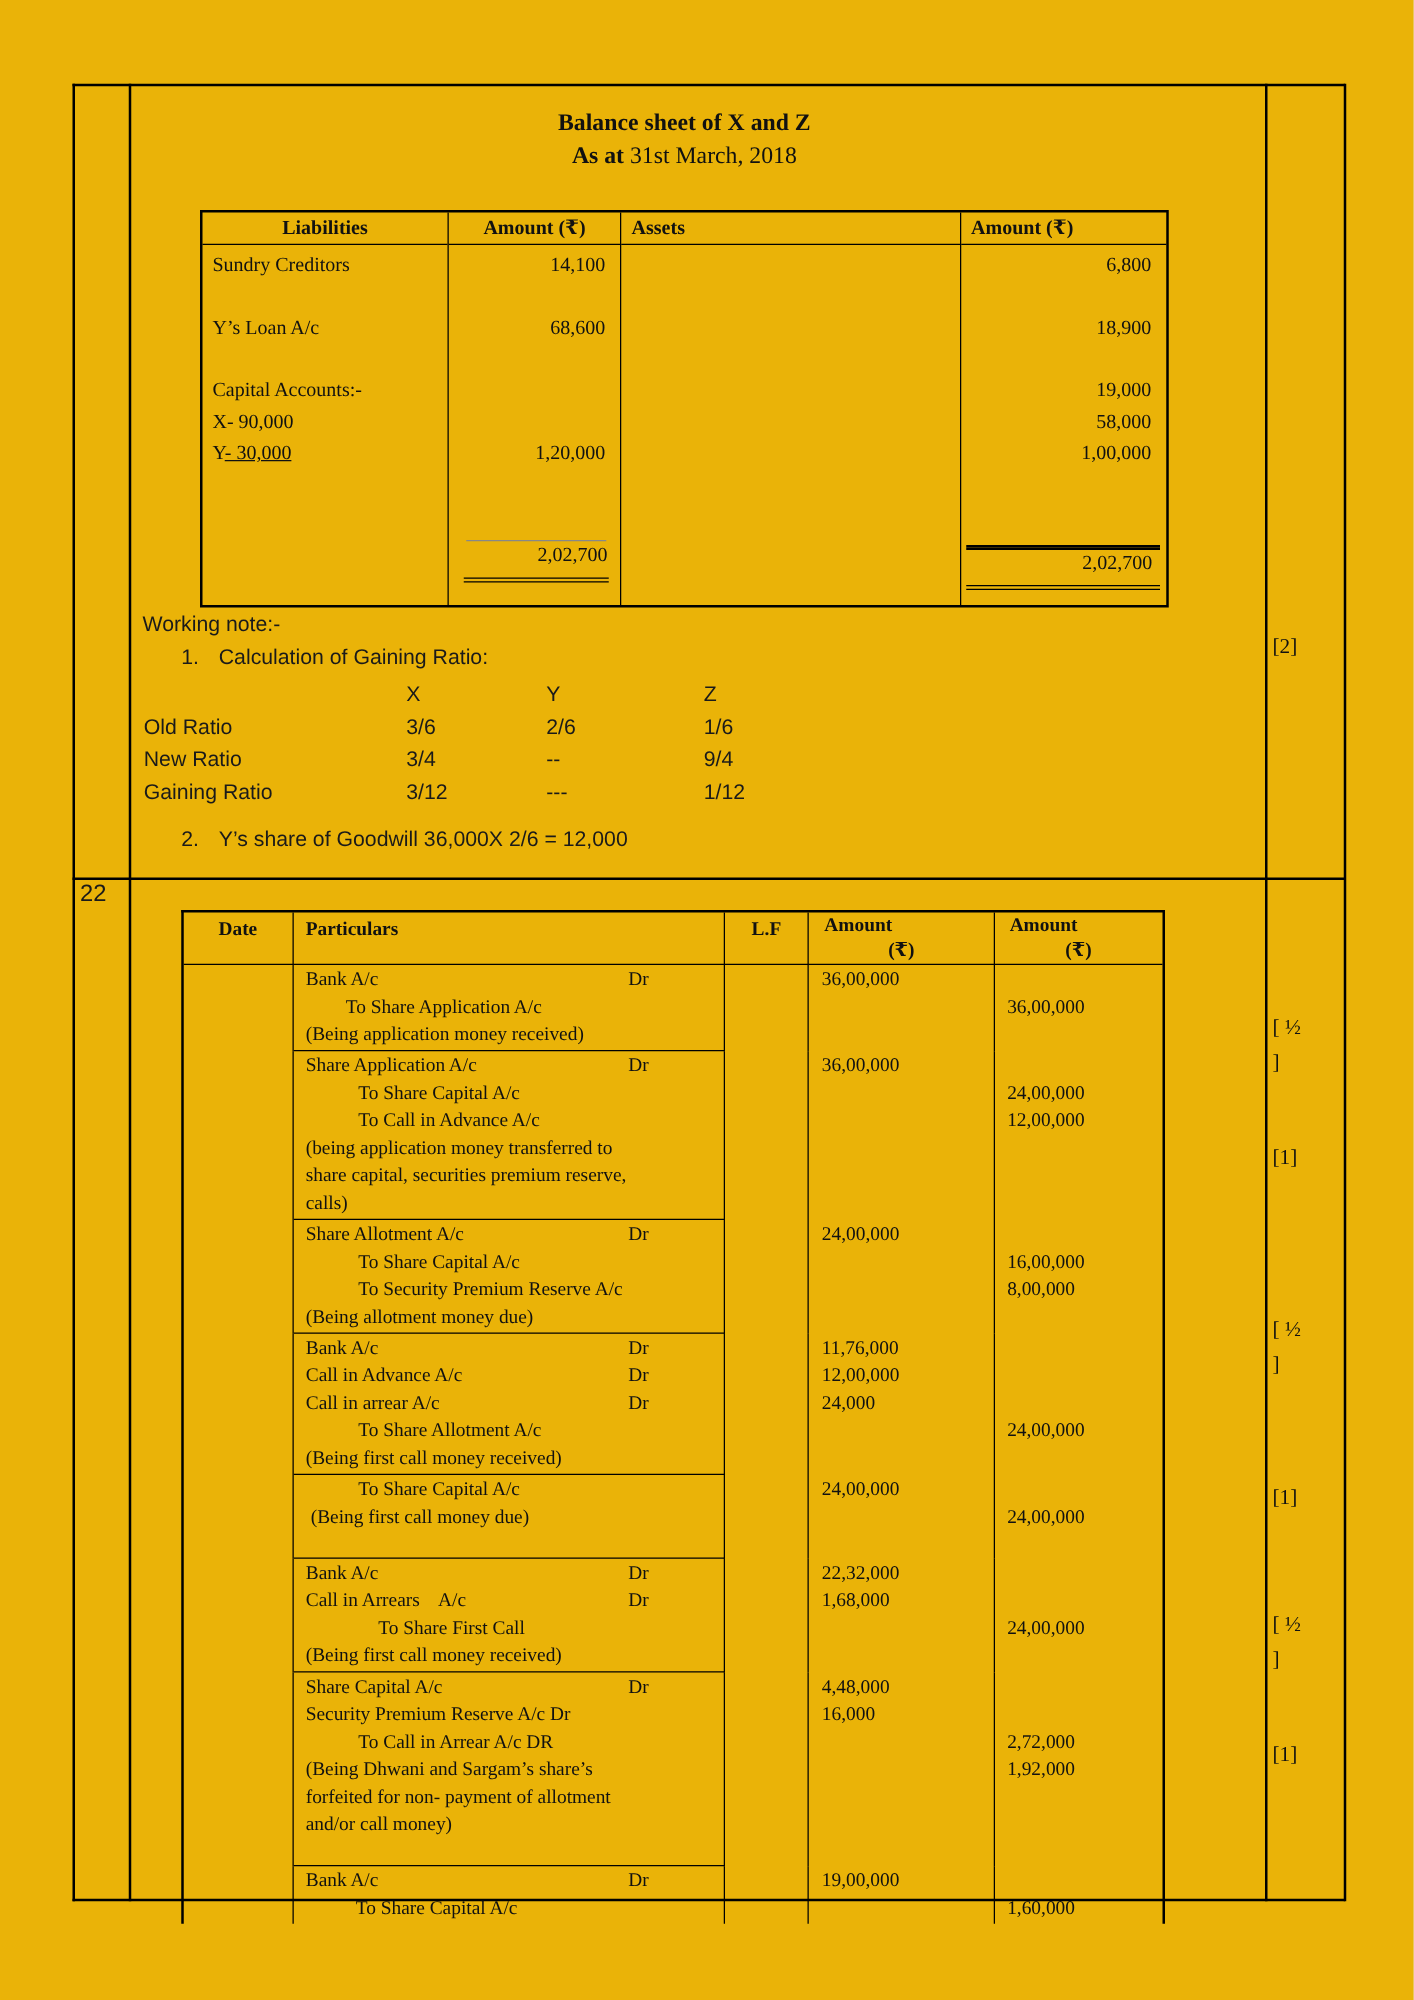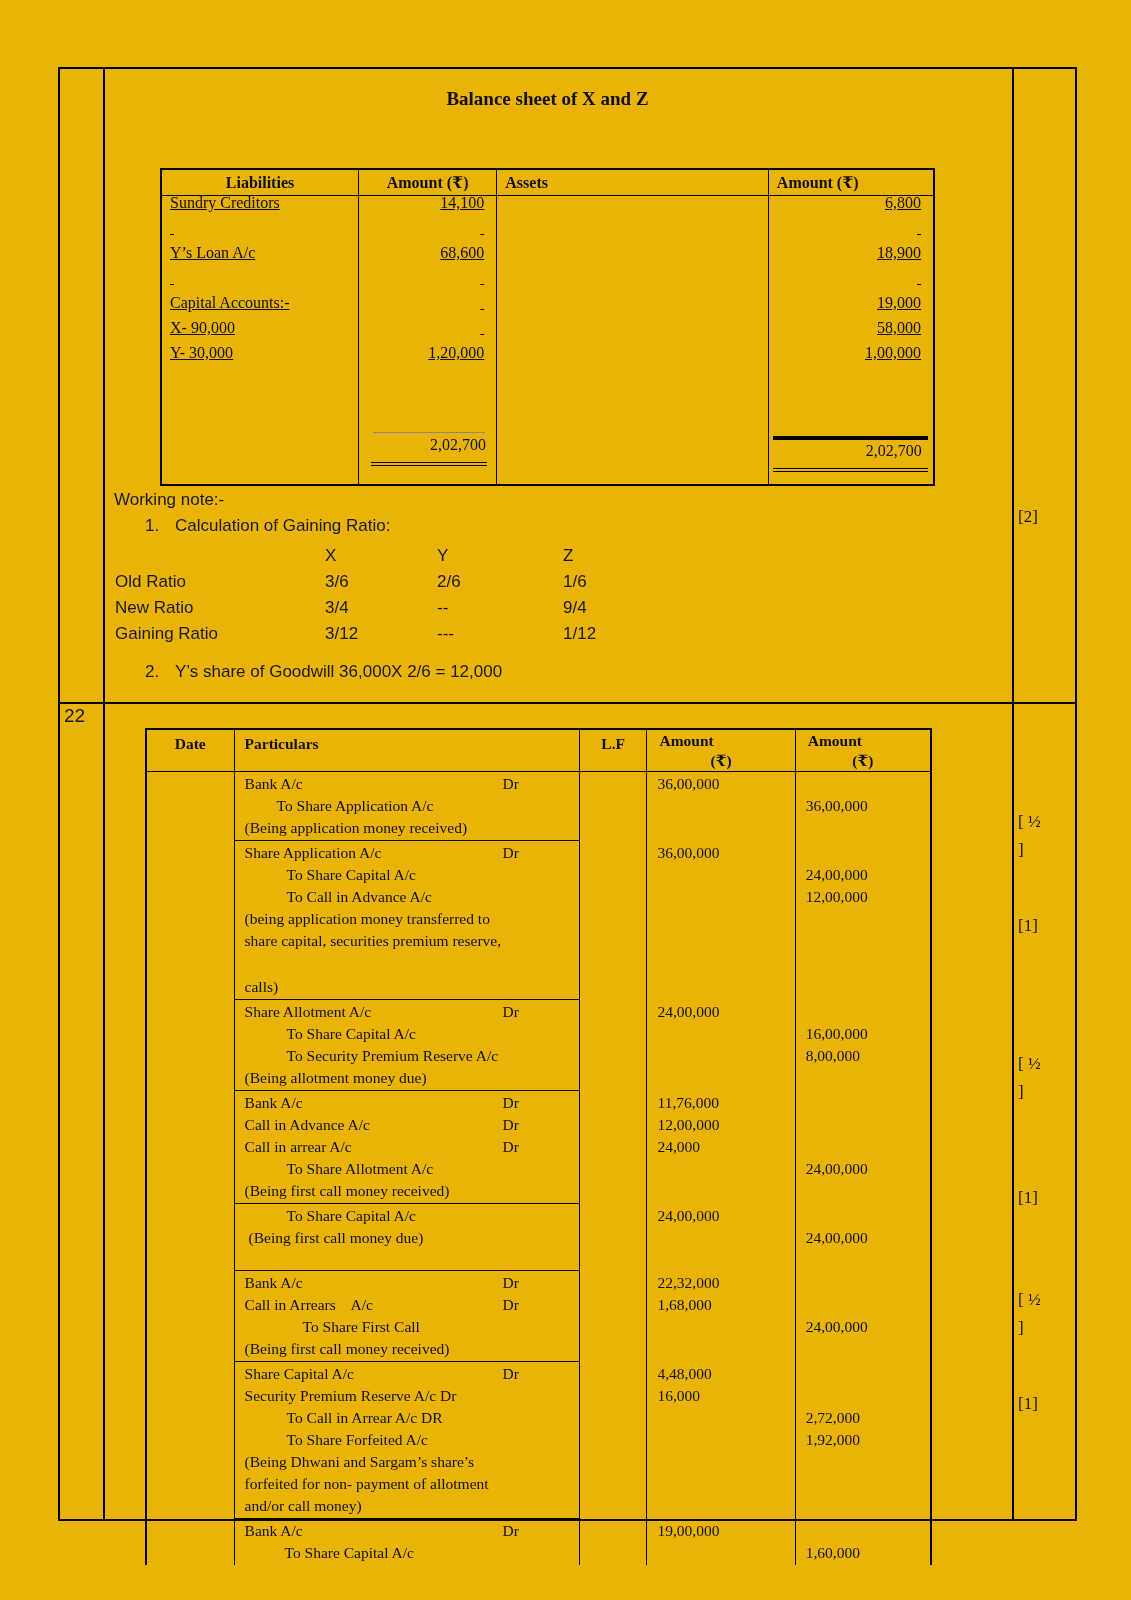--- a/index.html
+++ b/index.html
@@ -24,21 +24,21 @@
   .bs-c4{width:165px;}
   .bs-head{height:26px;line-height:25px;border-bottom:1.5px solid #000;font-weight:bold;box-sizing:border-box;}
   .bs-c1 .bs-head{text-align:center;}
   .bs-c2 .bs-head{text-align:center;}
   .bs-c3 .bs-head,.bs-c4 .bs-head{padding-left:8px;}
   .bs-line{height:25px;line-height:25px;position:relative;padding-left:8px;white-space:pre;}
   .bs-line .und{text-decoration:underline;margin-top:24px;}
   .bs-amt{height:25px;line-height:25px;text-align:right;padding-right:12px;}
   .bs-sub{position:absolute;right:32px;top:0;}
   .bs-sub.u{text-decoration:underline;}
-  .bs-lines{position:absolute;left:0;top:20px;width:100%;text-decoration:underline;}
+  .bs-lines{position:absolute;left:0;top:30px;width:100%;}
   .total-rule{position:absolute;}
   .dbl-rule{position:absolute;height:4px;border-top:1.6px solid #000;border-bottom:1.6px solid #000;box-sizing:border-box;}
   .bs-total{position:absolute;font-size:16px;text-align:right;}
   
   .wn{position:absolute;left:0;top:0;width:1131px;font-family:"Liberation Sans","DejaVu Sans",sans-serif;font-size:17px;color:#1a1a1a;}
   .wn-heading{position:absolute;left:114px;top:490px;}
   .wn-item1{position:absolute;left:145px;top:516px;}
   .wn-item1 .no{display:inline-block;width:30px;}
   .wn-ratio{position:absolute;left:115px;top:543px;}
   .wn-row{height:26px;line-height:26px;display:flex;}
@@ -82,20 +82,21 @@
   <div class="hline" style="left:58px;top:67px;width:1018px;"></div>
   <div class="hline" style="left:58px;top:702px;width:1018px;"></div>
   <div class="hline" style="left:58px;top:1519px;width:1018px;"></div>
   <div class="vline" style="left:58px;top:67px;height:1454px;"></div>
   <div class="vline" style="left:103px;top:67px;height:1454px;"></div>
   <div class="vline" style="left:1012px;top:67px;height:1454px;"></div>
   <div class="vline" style="left:1075px;top:67px;height:1454px;"></div>
 
   <div class="title-wrap">
     <div class="title1">Balance sheet of X and Z</div>
+    <div class="title2"><span class="b">As at</span><span> 31st March, 2018</span></div>
   </div>
 
   <div class="bs">
     <div class="bs-col bs-c1">
       <div class="bs-head">Liabilities</div>
       <div class="bs-lines" id="liab-labels">
           <div class="bs-line">Sundry Creditors</div>
           <div class="bs-line">&nbsp;</div>
           <div class="bs-line">Y’s Loan A/c</div>
           <div class="bs-line">&nbsp;</div>
@@ -210,21 +211,21 @@
           </div>
         </div>
         <div class="jrow jentry">
           <div class="jc jc-date"></div>
           <div class="jc jc-part">
             <div class="pline" style="padding-left: 10px;">Share Application A/c<span class="dr" style="left: 268px;">Dr</span></div>
             <div class="pline" style="padding-left: 52px;">To Share Capital A/c</div>
             <div class="pline" style="padding-left: 52px;">To Call in Advance A/c</div>
             <div class="pline" style="padding-left: 10px;">(being application money transferred to</div>
             <div class="pline" style="padding-left: 10px;">share capital, securities premium reserve,</div>
-            <div class="pline" style="padding-left: 10px; margin-top: 24px;">calls)</div>
+            <div class="pline" style="padding-left: 10px;">calls)</div>
           </div>
           <div class="jc jc-lf"></div>
           <div class="jc jc-a1">
             <div class="aline">36,00,000</div>
             <div class="aline">&nbsp;</div>
             <div class="aline">&nbsp;</div>
             <div class="aline">&nbsp;</div>
             <div class="aline">&nbsp;</div>
             <div class="aline">&nbsp;</div>
           </div>
@@ -323,21 +324,20 @@
             <div class="aline">24,00,000</div>
             <div class="aline">&nbsp;</div>
           </div>
         </div>
         <div class="jrow jentry">
           <div class="jc jc-date"></div>
           <div class="jc jc-part">
             <div class="pline" style="padding-left: 10px;">Share Capital A/c<span class="dr" style="left: 268px;">Dr</span></div>
             <div class="pline" style="padding-left: 10px;">Security Premium Reserve A/c Dr</div>
             <div class="pline" style="padding-left: 52px;">To Call in Arrear A/c DR</div>
-            <div class="pline" style="padding-left: 52px;">To Share Forfeited A/c</div>
             <div class="pline" style="padding-left: 10px;">(Being Dhwani and Sargam’s share’s</div>
             <div class="pline" style="padding-left: 10px;">forfeited for non- payment of allotment</div>
             <div class="pline" style="padding-left: 10px;">and/or call money)</div>
           </div>
           <div class="jc jc-lf"></div>
           <div class="jc jc-a1">
             <div class="aline">4,48,000</div>
             <div class="aline">16,000</div>
             <div class="aline">&nbsp;</div>
             <div class="aline">&nbsp;</div>

